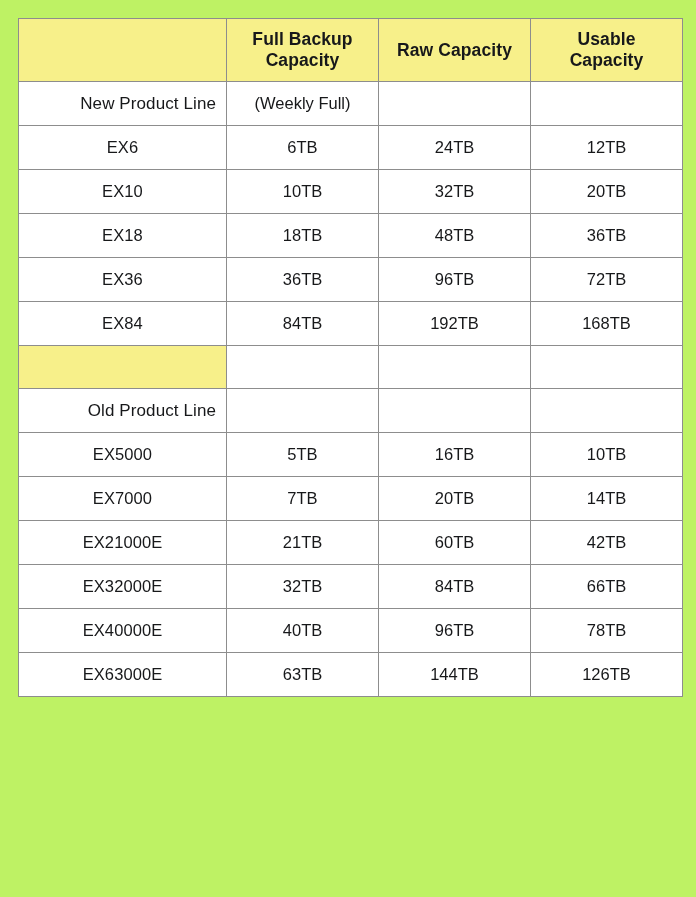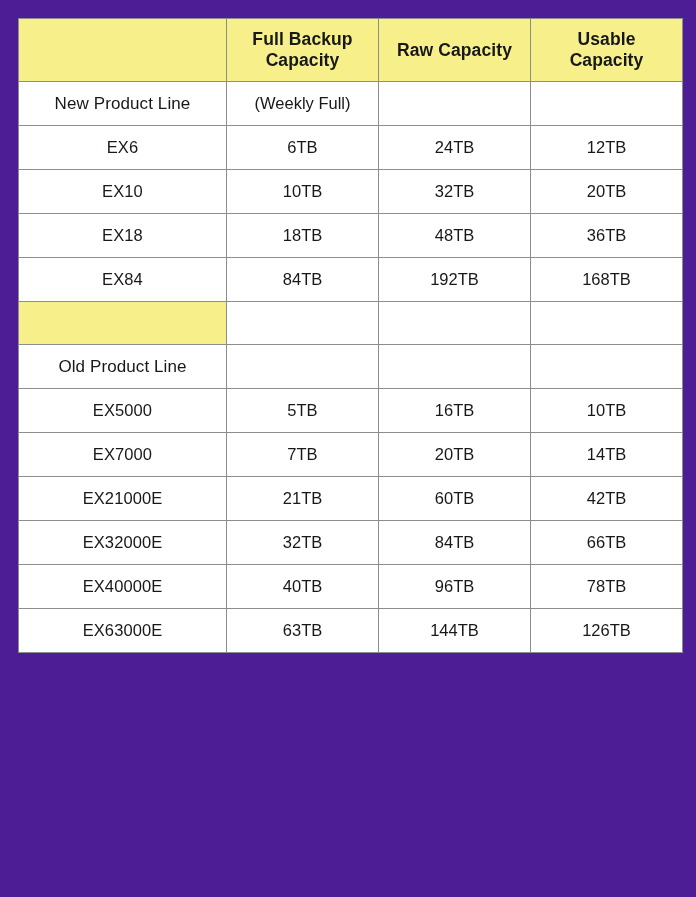--- a/index.html
+++ b/index.html
@@ -11,21 +11,21 @@
     width: 696px;
     height: 897px;
     font-family: "Liberation Sans", sans-serif;
     overflow: hidden;
   }
   .page {
     width: 696px;
     height: 897px;
     box-sizing: border-box;
     padding: 18px 13px 0 18px;
-    background: #4c1d95;
+    background: #bef264;
   }
   table.capacity-table {
     border-collapse: collapse;
     table-layout: fixed;
     width: 664px;
   }
   table.capacity-table col.c0 { width: 208px; }
   table.capacity-table col.c1 { width: 152px; }
   table.capacity-table col.c2 { width: 152px; }
   table.capacity-table col.c3 { width: 152px; }
@@ -58,20 +58,21 @@
   td.rowhead {
     background: #f7f08a;
     text-align: left;
     font-weight: bold;
     font-size: 17px;
     letter-spacing: 0.1px;
     padding-left: 11px;
   }
   td.rowhead.section {
     font-size: 17px;
+    text-align: right;
   }
   td.value {
     background: #ffffff;
     font-size: 16.5px;
   }
   tr.spacer td {
     height: 42px;
   }
   td.empty {
     background: #ffffff;
@@ -118,20 +119,26 @@
           <td class="value">32TB</td>
           <td class="value">20TB</td>
         </tr>
         <tr>
           <td class="rowhead">EX18</td>
           <td class="value">18TB</td>
           <td class="value">48TB</td>
           <td class="value">36TB</td>
         </tr>
         <tr>
+          <td class="rowhead">EX36</td>
+          <td class="value">36TB</td>
+          <td class="value">96TB</td>
+          <td class="value">72TB</td>
+        </tr>
+        <tr>
           <td class="rowhead">EX84</td>
           <td class="value">84TB</td>
           <td class="value">192TB</td>
           <td class="value">168TB</td>
         </tr>
         <tr class="spacer">
           <td class="rowhead blank"></td>
           <td class="value empty"></td>
           <td class="value empty"></td>
           <td class="value empty"></td>

